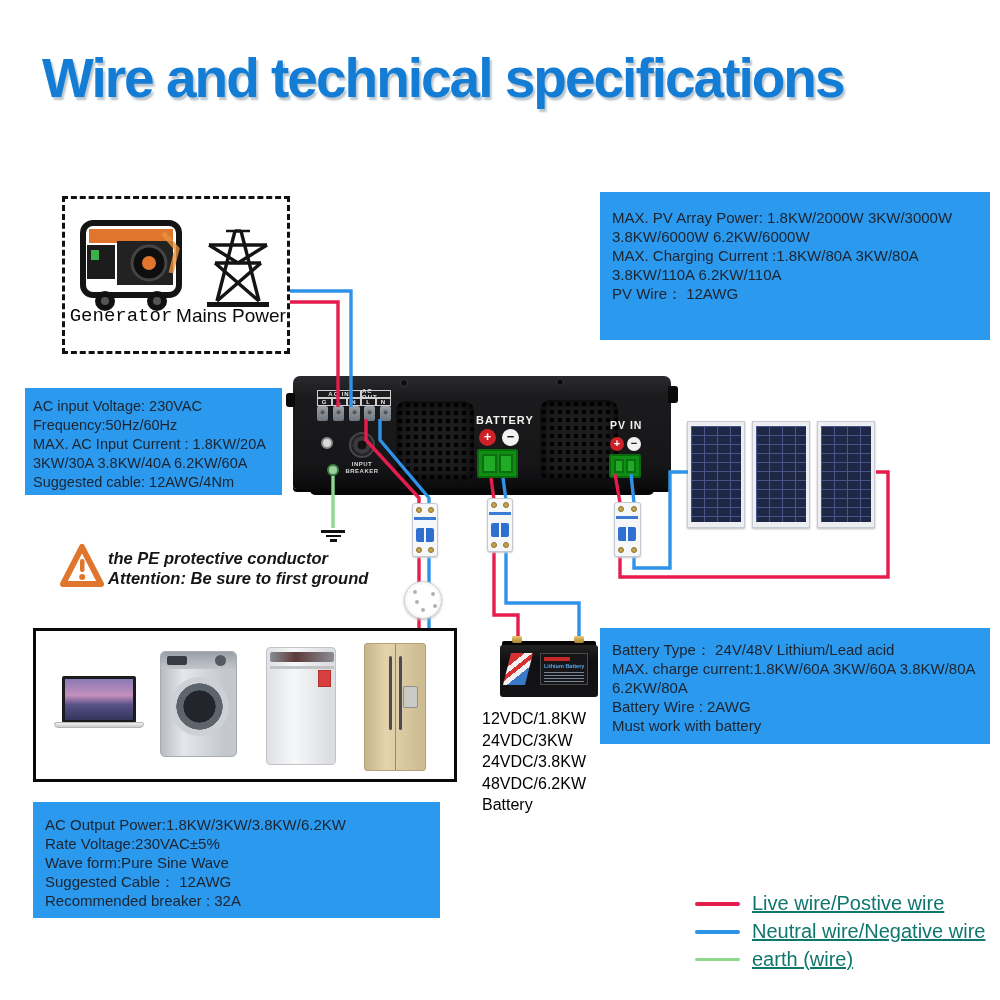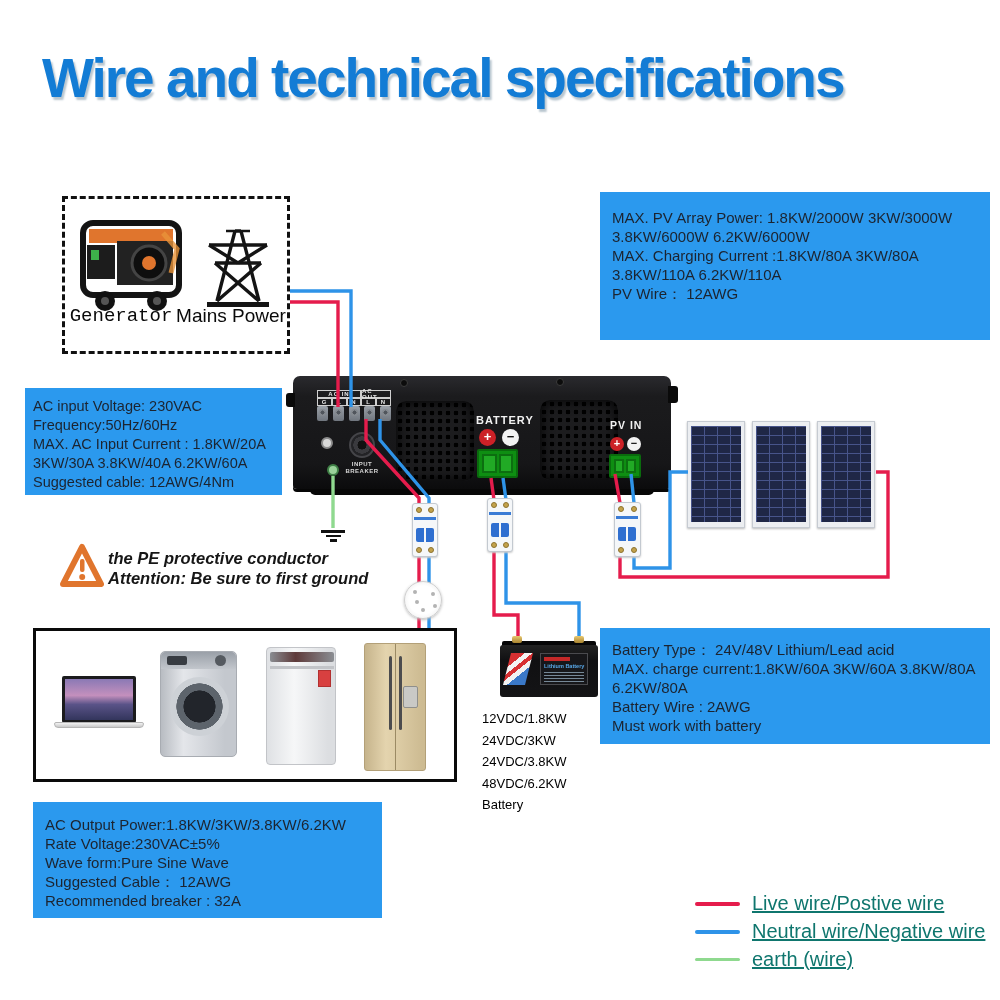--- a/index.html
+++ b/index.html
@@ -13,21 +13,21 @@
   
   #source-box { left:62px; top:196px; width:228px; height:158px; border:3px dashed #111; background:#fff; }
   .src-label { position:absolute; top:106px; font-size:19px; color:#0a0a0a; text-align:center; white-space:nowrap; }
 
   
   .info-box { background:#2b99ee; color:#1c2430; font-size:15px; line-height:19px; padding:12px 12px; }
   .info-box div { white-space:nowrap; }
   #pv-specs-box { left:600px; top:192px; width:390px; height:148px; padding-top:16px; }
   #ac-input-box { left:25px; top:388px; width:257px; height:107px; font-size:14.5px; padding:9px 8px; }
   #battery-specs-box { left:600px; top:628px; width:390px; height:116px; padding-top:12px; }
-  #ac-output-box { left:33px; top:802px; width:349px; height:116px; padding-top:13px; }
+  #ac-output-box { left:33px; top:802px; width:407px; height:116px; padding-top:13px; }
 
   
   #inverter { left:293px; top:376px; width:378px; height:113px; border-radius:7px 7px 4px 4px;
               background:linear-gradient(180deg,#2a2a2e 0%,#1b1b1d 18%,#161618 78%,#0b0b0c 100%);
               box-shadow:0 3px 0 #060606; }
   #inverter-stand { left:310px; top:489px; width:344px; height:6px; background:#070707; border-radius:0 0 5px 5px; }
   .top-screw { position:absolute; width:8px; height:8px; border-radius:50%; background:#0c0c0c; border:1px solid #3c3c3c; }
   #side-tab-r { left:668px; top:386px; width:10px; height:17px; background:#0a0a0a; border-radius:0 3px 3px 0; }
   #side-tab-l { left:286px; top:393px; width:9px; height:14px; background:#0a0a0a; border-radius:3px 0 0 3px; }
 
@@ -90,21 +90,21 @@
   .bat-term { position:absolute; top:0; width:10px; height:7px; background:linear-gradient(180deg,#e8c870,#a8832f); border-radius:2px; }
   #bat-stripe { position:absolute; left:7px; top:17px; width:22px; height:32px; transform:skewX(-14deg); overflow:hidden;
                 background:linear-gradient(135deg,#d63032 26%,#f2f2f2 26% 40%,#d63032 40% 52%,#f2f2f2 52% 66%,#3a78c8 66%); }
   #bat-label { position:absolute; left:40px; top:17px; width:48px; height:32px; background:#17171a; border:1px solid #4a4a4e; padding:3px 3px; }
   #bat-brand-bar { width:26px; height:4px; background:#c42828; margin-bottom:2px; }
   #bat-type { font-size:5.5px; color:#58a8e8; font-weight:bold; white-space:nowrap; }
   #bat-lines { margin-top:3px; width:100%; height:10px;
                background:linear-gradient(#9fb8cc 1px, transparent 1px); background-size:100% 3px; opacity:.7; }
 
   
-  #battery-ratings { left:482px; top:708px; font-size:13px; line-height:21.5px; color:#000; }
+  #battery-ratings { left:482px; top:708px; font-size:16px; line-height:21.5px; color:#000; }
 
   
   #attention-text { left:108px; top:549px; font-size:16.5px; line-height:19.5px; font-weight:bold; font-style:italic; color:#161616; }
   .gnd-sym { position:absolute; width:24px; }
   .gnd-sym i { display:block; background:#111; height:2.5px; margin:0 auto 2px auto; }
 
   
   #appliance-box { left:33px; top:628px; width:424px; height:154px; border:3px solid #0a0a0a; background:#fff; }
 
   

